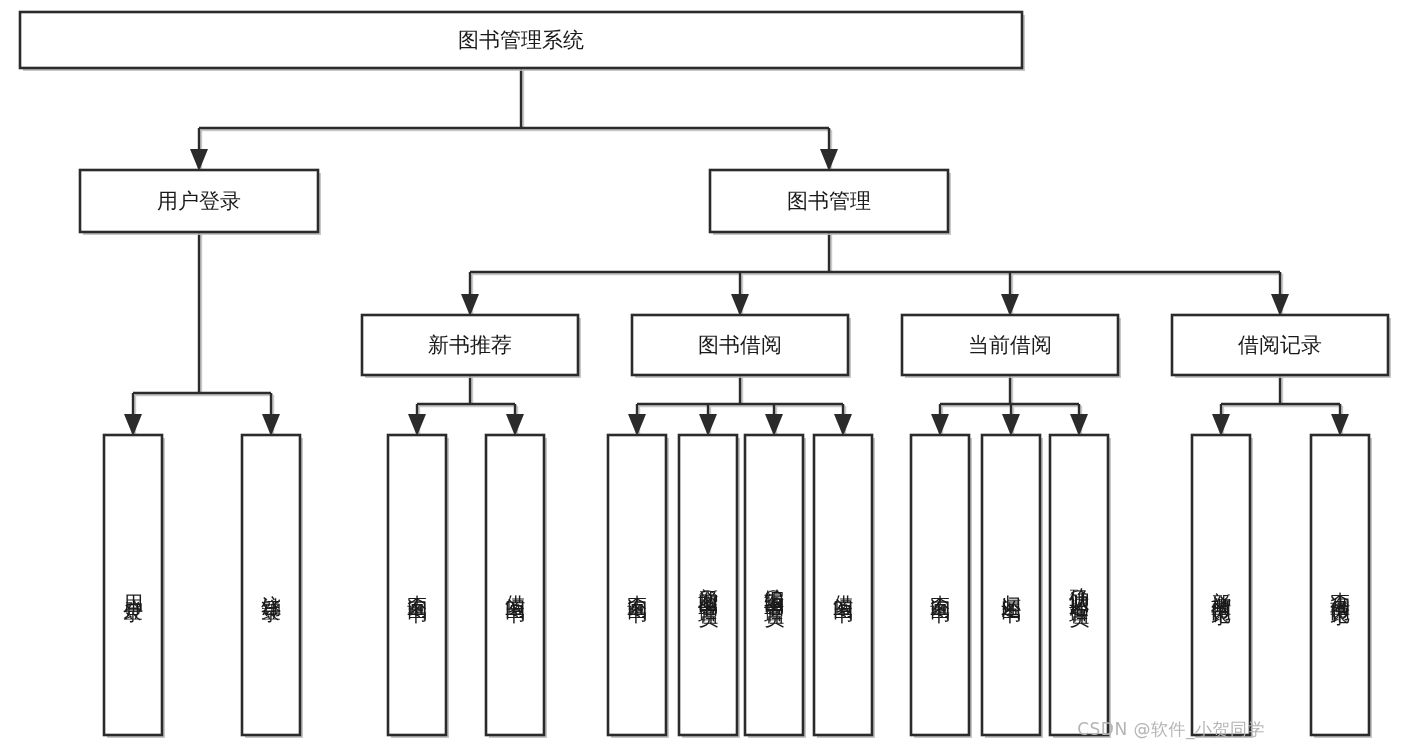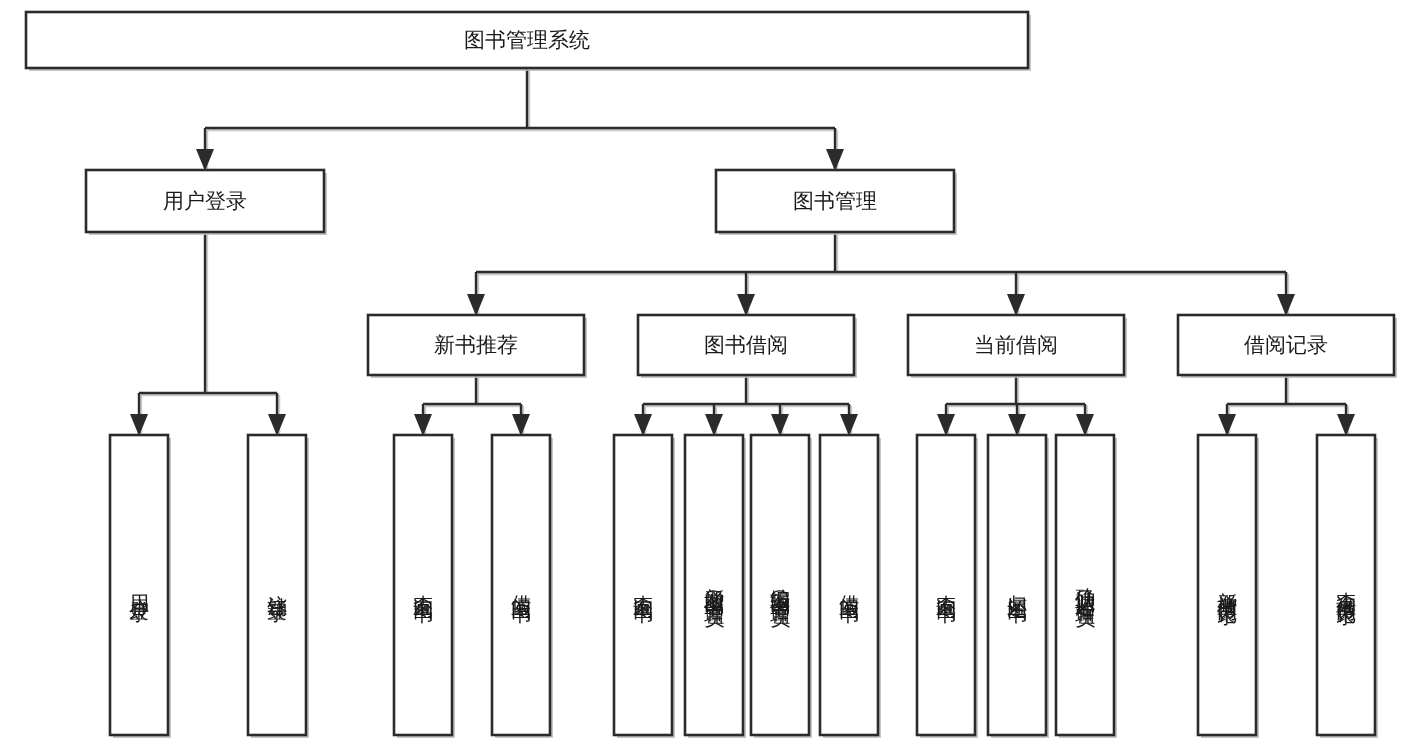--- a/index.html
+++ b/index.html
@@ -11,21 +11,20 @@
     width: 1405px;
     height: 747px;
     font-family: "DejaVu Sans", "Liberation Sans", sans-serif;
     overflow: hidden;
   }
   #diagram-root {
     position: relative;
     width: 1273px;
     height: 747px;
     background: #ffffff;
-    margin-left: 6px;
   }
   svg#tree-svg {
     position: absolute;
     top: 0;
     left: 0;
     width: 1405px;
     height: 747px;
     display: block;
   }
   .node-box {
@@ -271,14 +270,15 @@
         <span class="node-label-v">确认归还（管理员）</span>
       </div>
       <div class="vleaf" style="left: 1192px; top: 435px; width: 58px; height: 300px;">
         <span class="node-label-v">新增借阅记录</span>
       </div>
       <div class="vleaf" style="left: 1311px; top: 435px; width: 58px; height: 300px;">
         <span class="node-label-v">查询借阅记录</span>
       </div>
     </div>
 
+  <div class="watermark">CSDN @软件_小贺同学</div>
 
 </div>
 
 </body></html>

